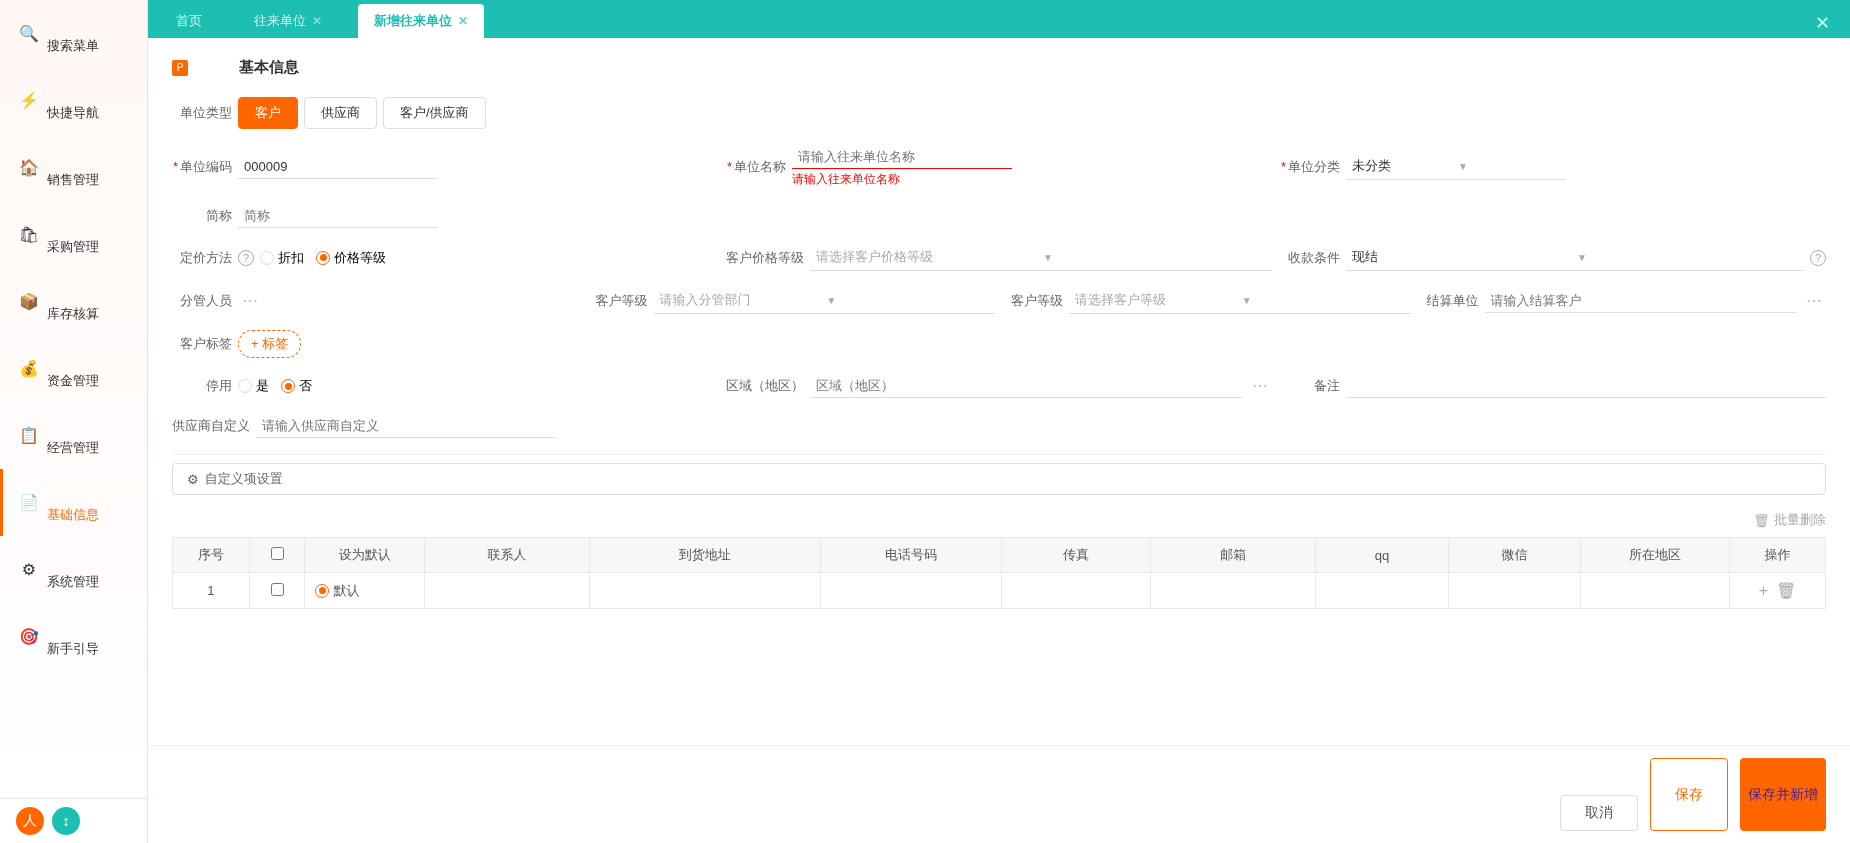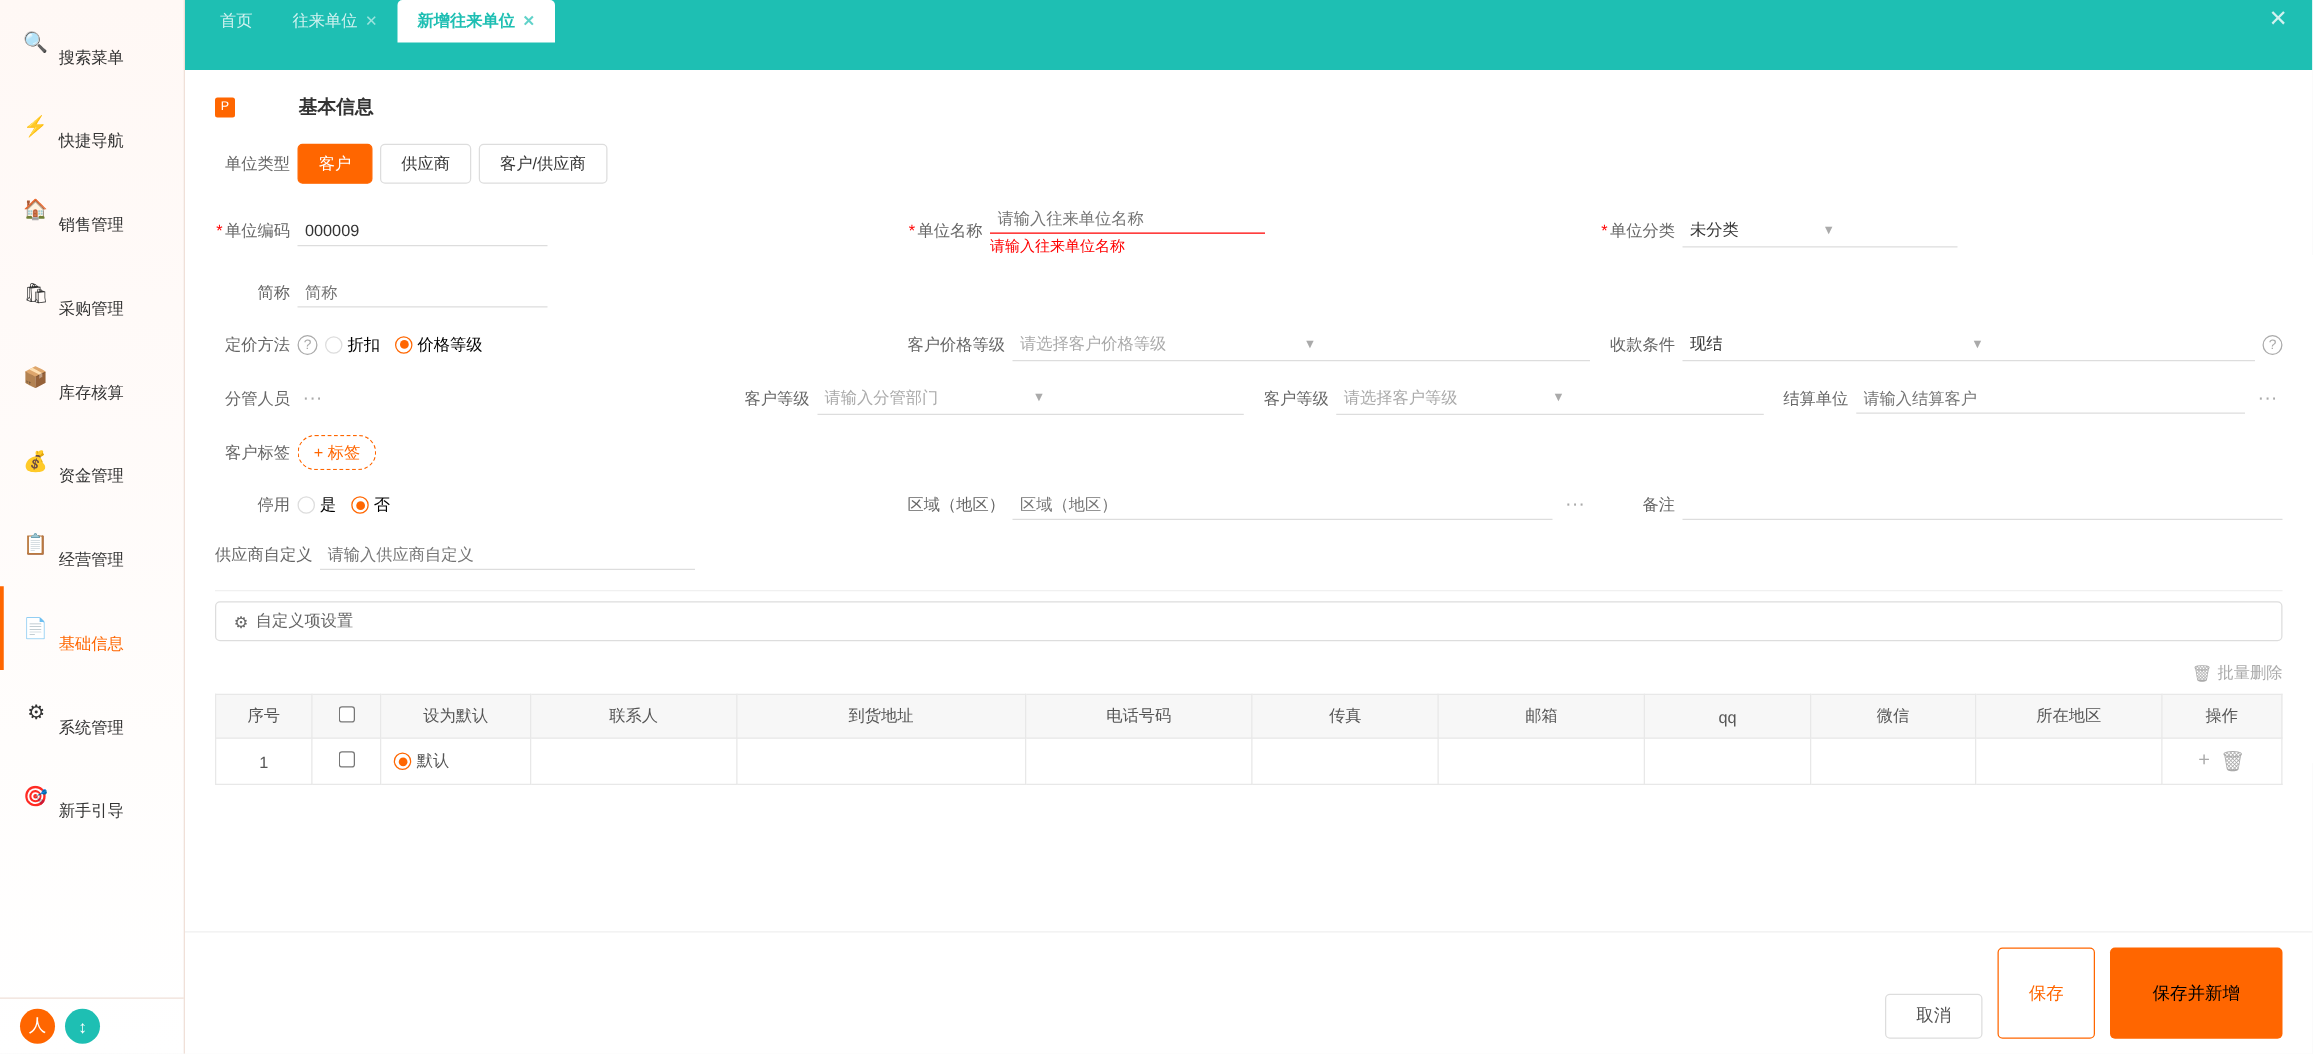--- a/index.html
+++ b/index.html
@@ -57,25 +57,25 @@
       flex: 1;
       display: flex;
       flex-direction: column;
       overflow: hidden;
       background: #fff;
     }
 
     
     .tab-bar {
       display: flex;
-      align-items: flex-start;
+      align-items: flex-end;
       background: #1ebfb3;
-      height: 56px;
+      height: 38px;
       padding: 0 12px;
-      gap: 0;
+      gap: 20px;
     }
     .tab {
       display: flex;
       align-items: center;
       gap: 6px;
       padding: 8px 16px;
       cursor: pointer;
       color: rgba(255,255,255,0.8);
       font-size: 13px;
       border-radius: 4px 4px 0 0;
@@ -341,26 +341,26 @@
     .btn-save {
       padding: 8px 24px;
       border: 1px solid #f60;
       border-radius: 4px;
       background: #fff;
       cursor: pointer;
       color: #f60;
       font-size: 14px;
     }
     .btn-save-new {
-      padding: 8px 34px;
+      padding: 8px 8px;
       border: none;
       border-radius: 4px;
       background: #f60;
       cursor: pointer;
-      color: #000000;
+      color: #4c1d95;
       font-size: 14px;
     }
 
     
     .row-action { display: flex; align-items: center; justify-content: center; gap: 8px; }
     .action-icon { color: #aaa; cursor: pointer; font-size: 16px; }
 
     .divider { width: 100%; height: 1px; background: #f0f0f0; margin: 8px 0; }
   </style>
 </head>

